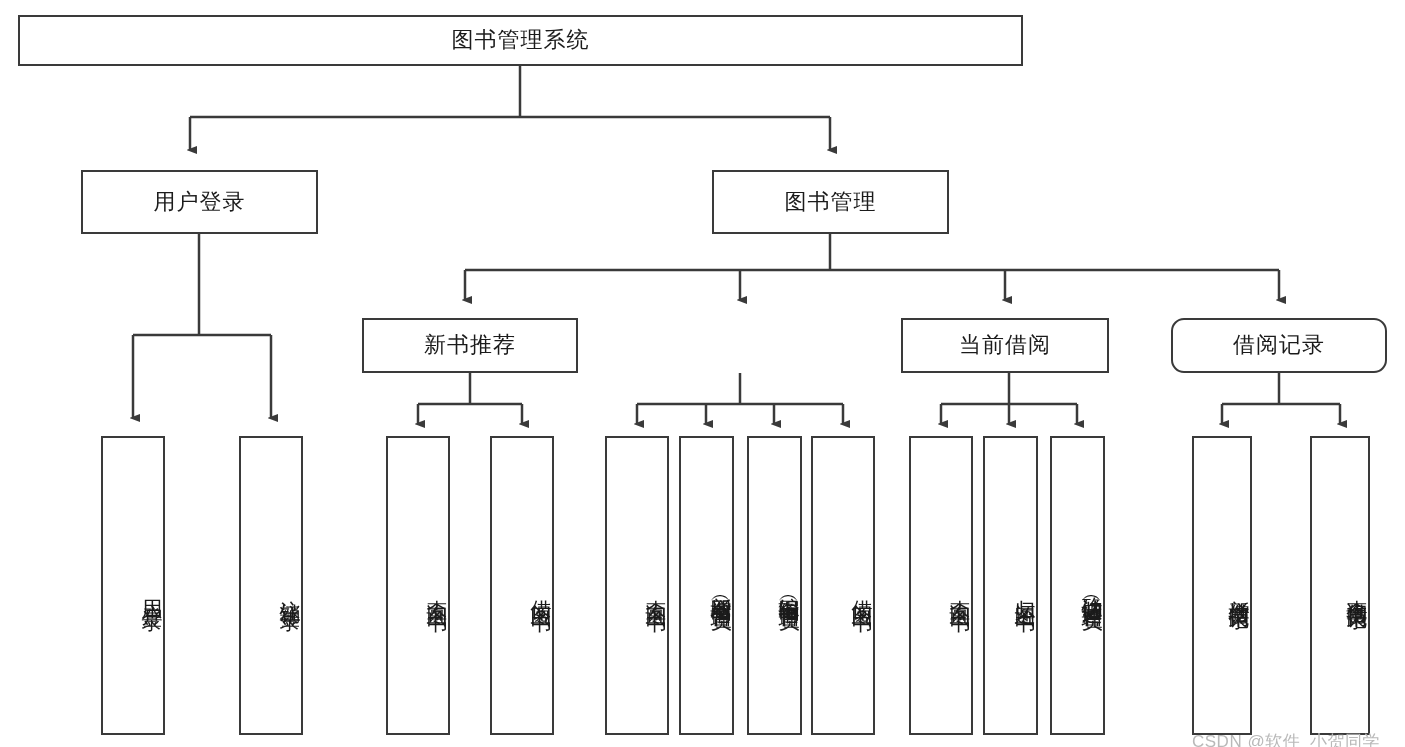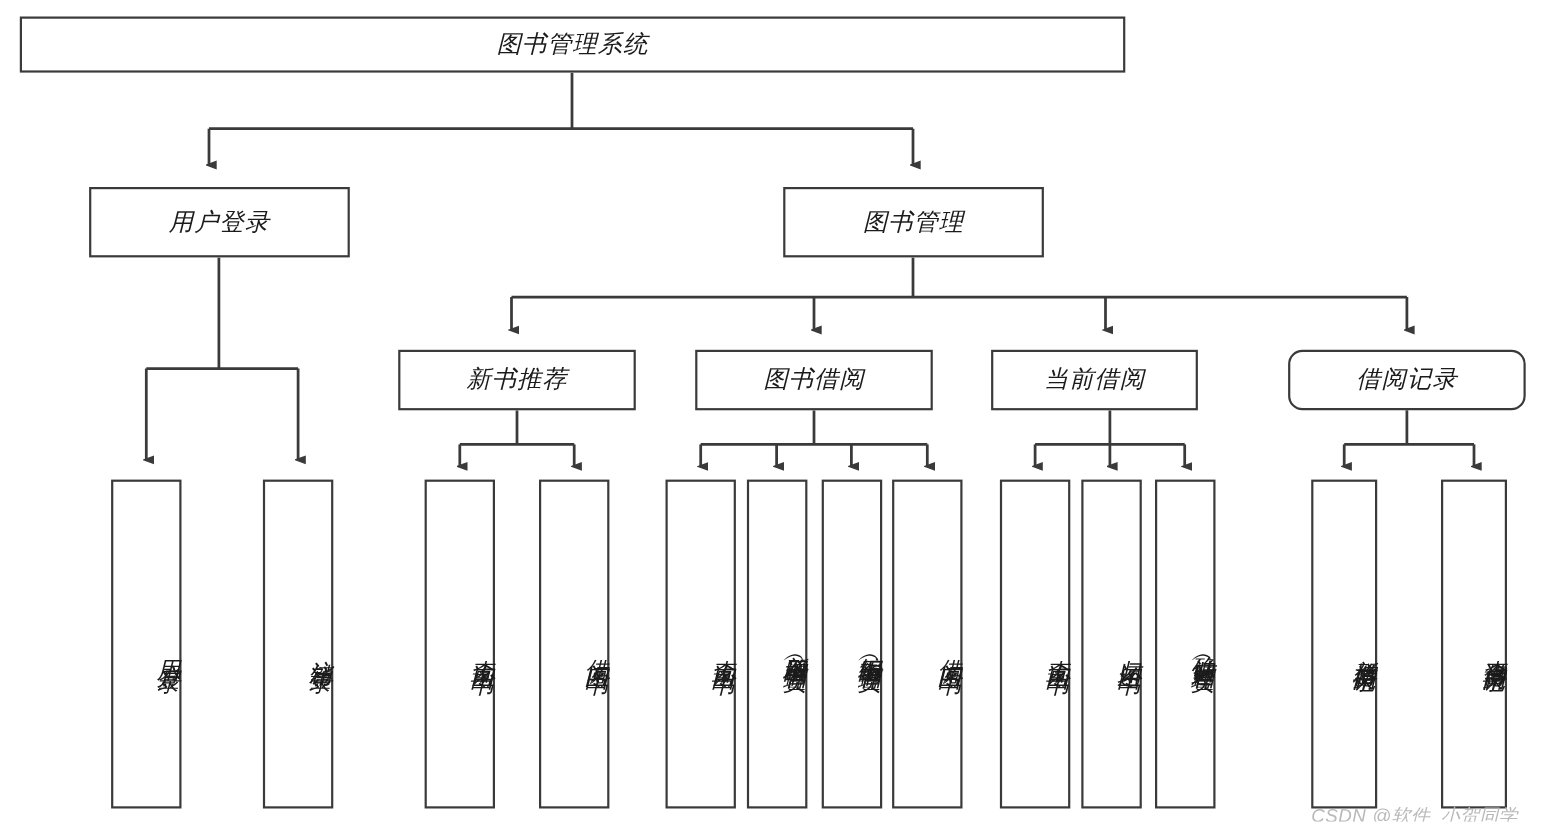--- a/index.html
+++ b/index.html
@@ -9,21 +9,20 @@
   }
   body {
     font-family: "Liberation Sans", "DejaVu Sans", sans-serif;
   }
   #canvas {
     position: relative;
     width: 1405px;
     height: 747px;
     background: #ffffff;
     overflow: hidden;
-    font-style: italic;
   }
   svg.wires {
     position: absolute;
     left: 0;
     top: 0;
     width: 1405px;
     height: 747px;
     pointer-events: none;
   }
   .node {
@@ -131,24 +130,21 @@
   <div class="node horiz" style="left:81px; top:170px; width:237px; height:64px;">
     <span>用户登录</span>
   </div>
   <div class="node horiz" style="left:712px; top:170px; width:237px; height:64px;">
     <span>图书管理</span>
   </div>
 
   <div class="node horiz" style="left:362px; top:318px; width:216px; height:55px;">
     <span>新书推荐</span>
   </div>
-  <div class="node horiz" style="left:632px; top:318px; width:216px; height:55px;">
-    <span>图书借阅</span>
-  </div>
-  <div class="node horiz" style="left:901px; top:318px; width:188px; height:55px;">
+  <div class="node horiz" style="left:901px; top:318px; width:208px; height:55px;">
     <span>当前借阅</span>
   </div>
   <div class="node horiz" style="left:1171px; top:318px; width:216px; height:55px;border-radius:13px;">
     <span>借阅记录</span>
   </div>
 
   <div class="node vert" style="left:101px; top:436px; width:64px; height:299px;">
     <span>用户登录</span>
   </div>
   <div class="node vert" style="left:239px; top:436px; width:64px; height:299px;">

